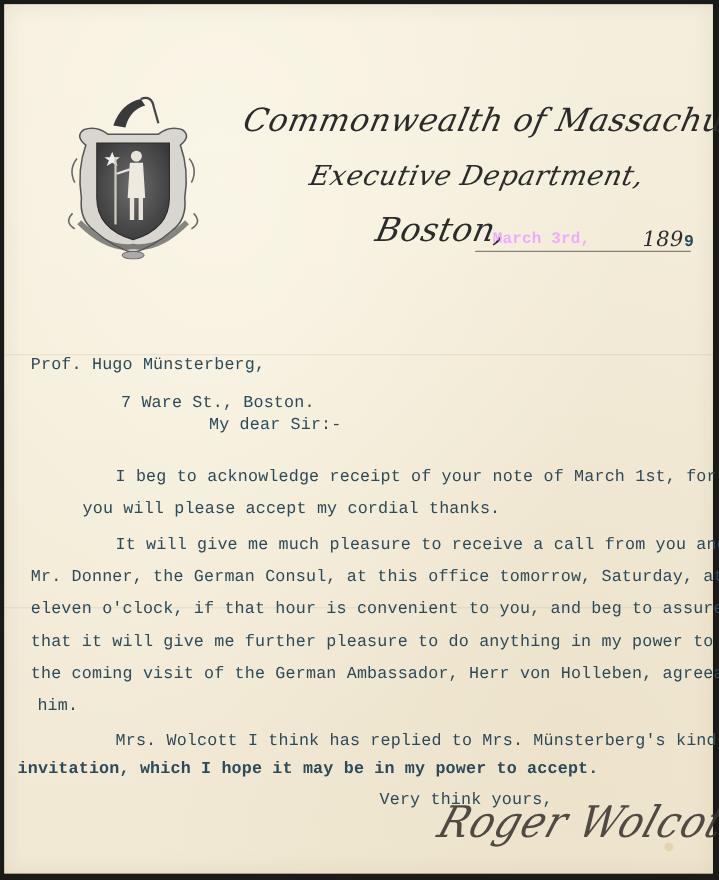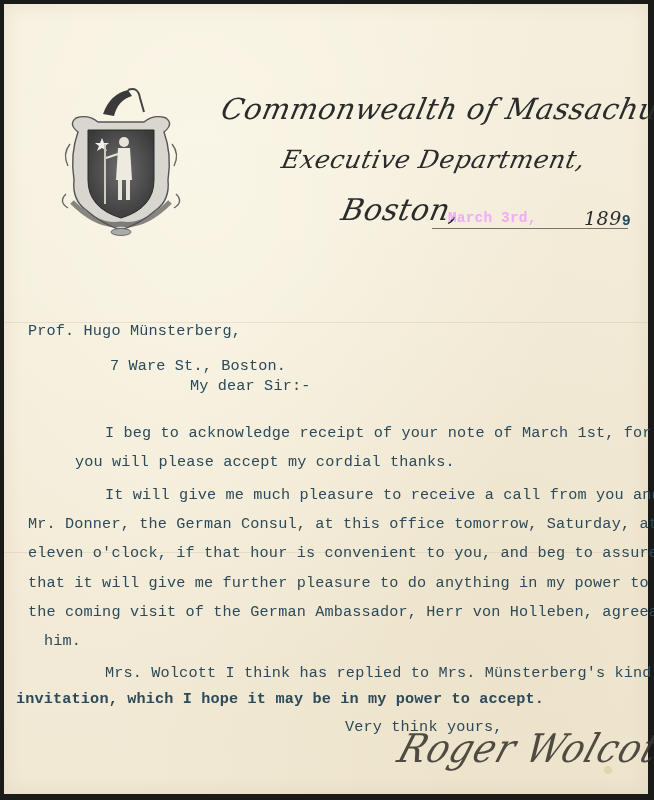--- a/index.html
+++ b/index.html
@@ -96,19 +96,19 @@
 <div class="typed" style="left:190px; top:377px;">My dear Sir:-</div>
 
 <div class="typed" style="left:105px; top:424px;">I beg to acknowledge receipt of your note of March 1st, for which</div>
 <div class="typed" style="left:28px; top:453px;margin-left:47px;">you will please accept my cordial thanks.</div>
 
 <div class="typed" style="left:105px; top:486px;">It will give me much pleasure to receive a call from you and</div>
 <div class="typed" style="left:28px; top:515px;">Mr. Donner, the German Consul, at this office tomorrow, Saturday, at</div>
 <div class="typed" style="left:28px; top:544px;">eleven o'clock, if that hour is convenient to you, and beg to assure you</div>
 <div class="typed" style="left:28px; top:574px;">that it will give me further pleasure to do anything in my power to make</div>
 <div class="typed" style="left:28px; top:603px;">the coming visit of the German Ambassador, Herr von Holleben, agreeable to</div>
-<div class="typed" style="left:44px; top:632px;text-align:center;">him.</div>
+<div class="typed" style="left:34px; top:632px;text-align:center;">him.</div>
 
 <div class="typed" style="left:105px; top:664px;">Mrs. Wolcott I think has replied to Mrs. Münsterberg's kind</div>
 <div class="typed" style="left:16px; top:690px;font-weight:bold;">invitation, which I hope it may be in my power to accept.</div>
 
 <div class="typed" style="left:345px; top:718px;">Very think yours,</div>
 <div class="signature" style="top:728px;">Roger Wolcott.</div>
 
 </body></html>

